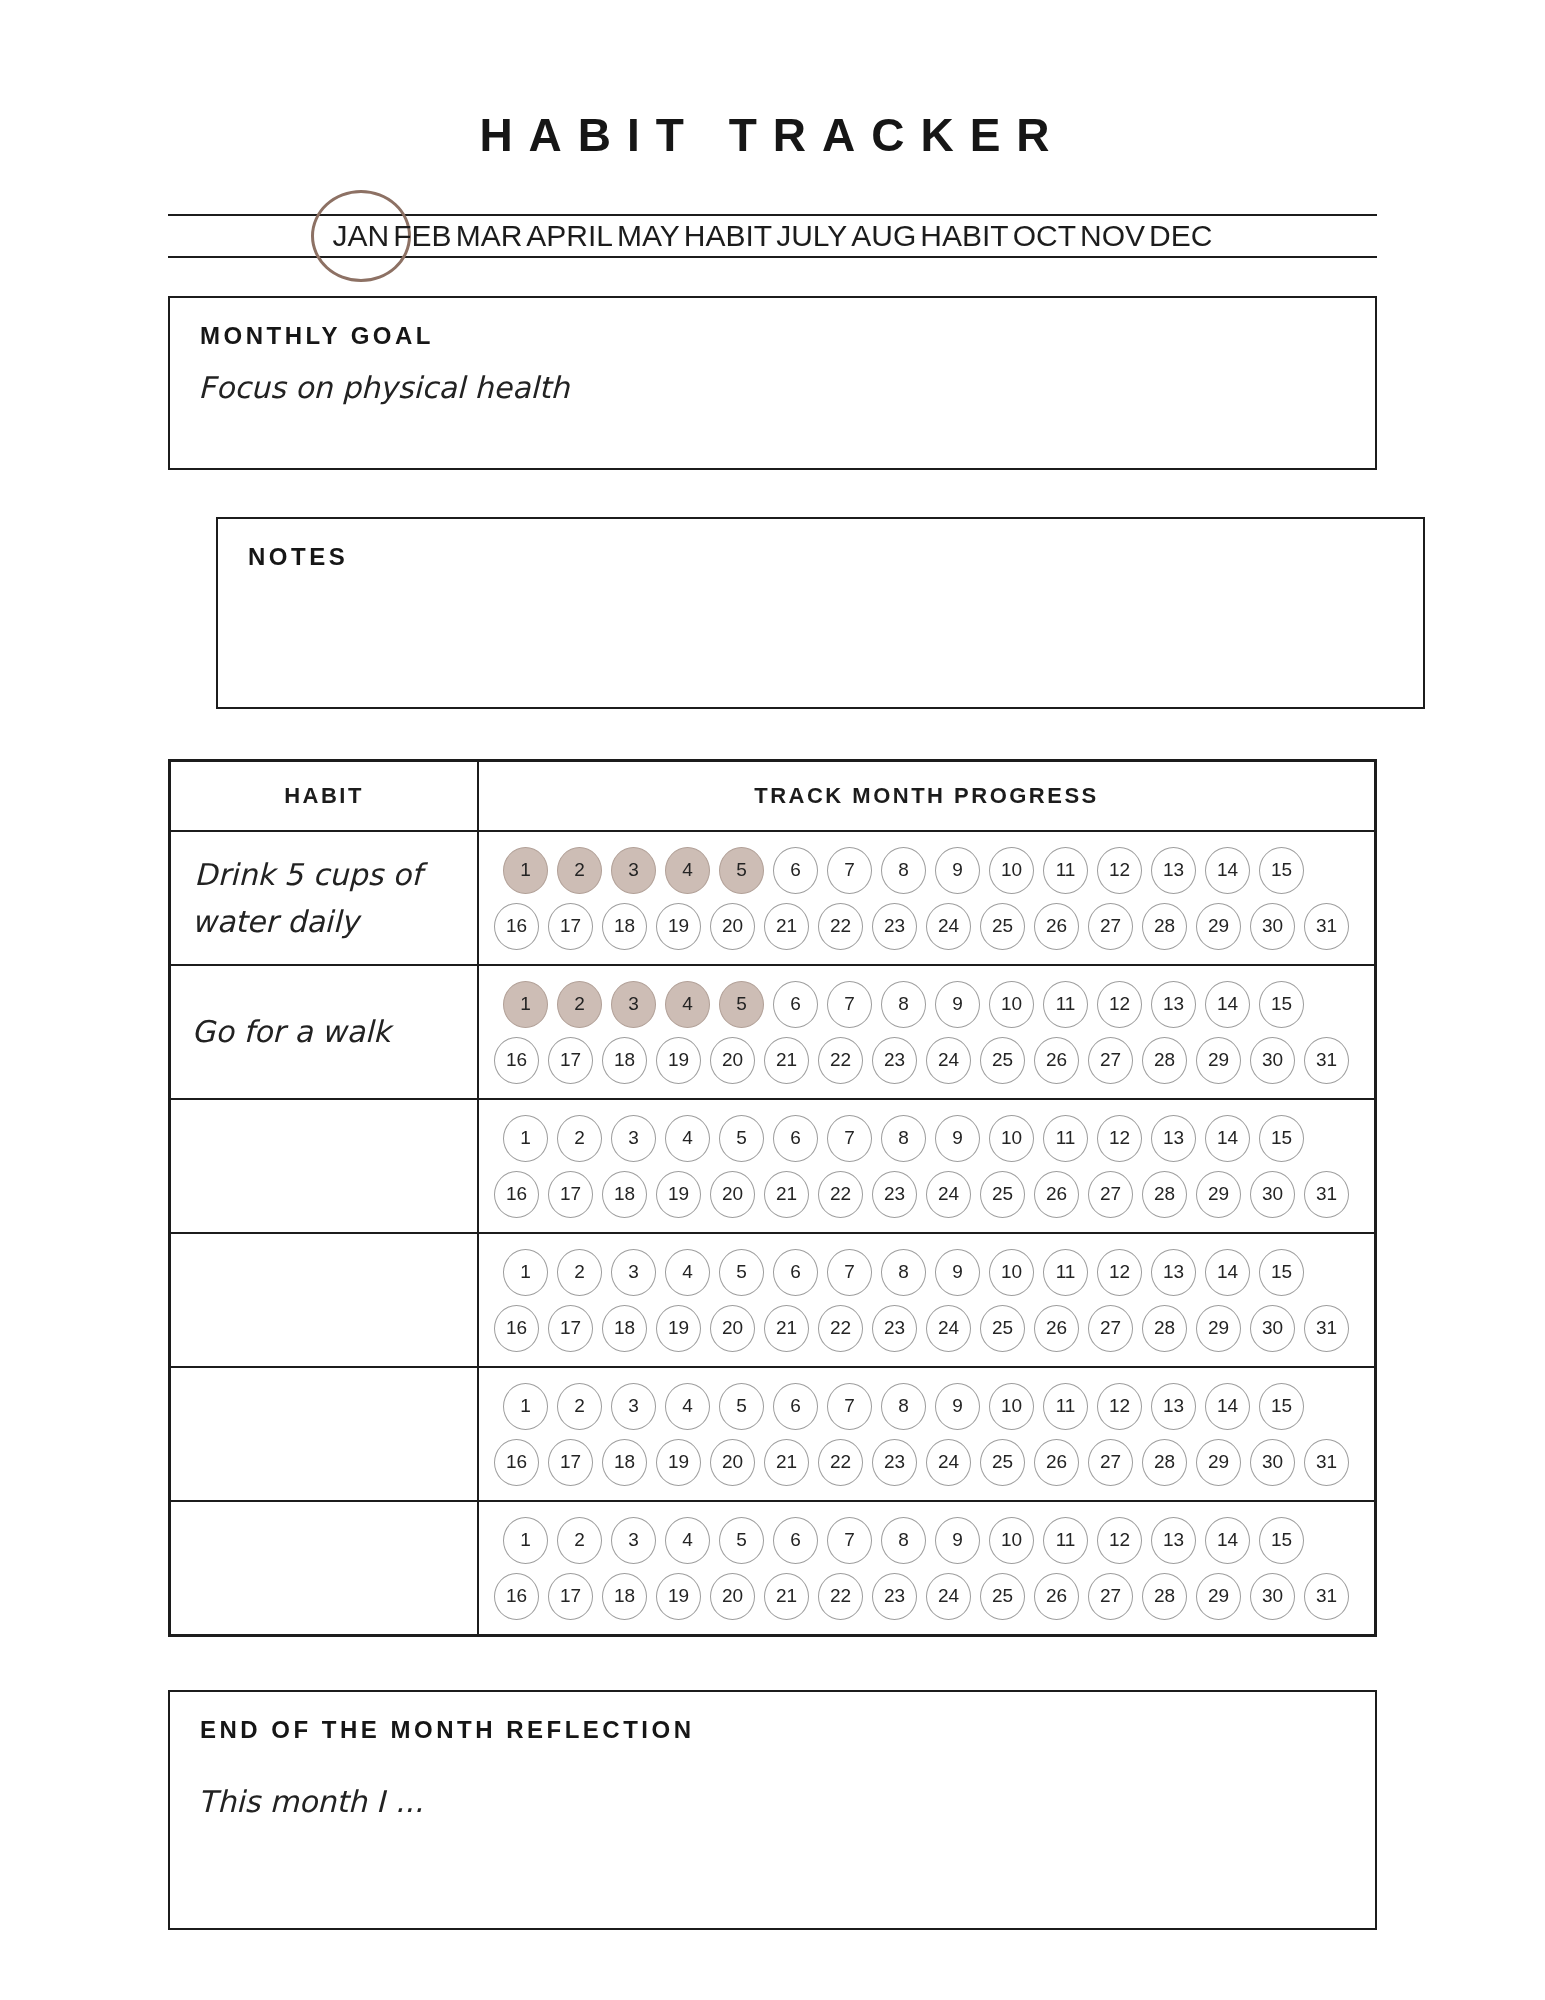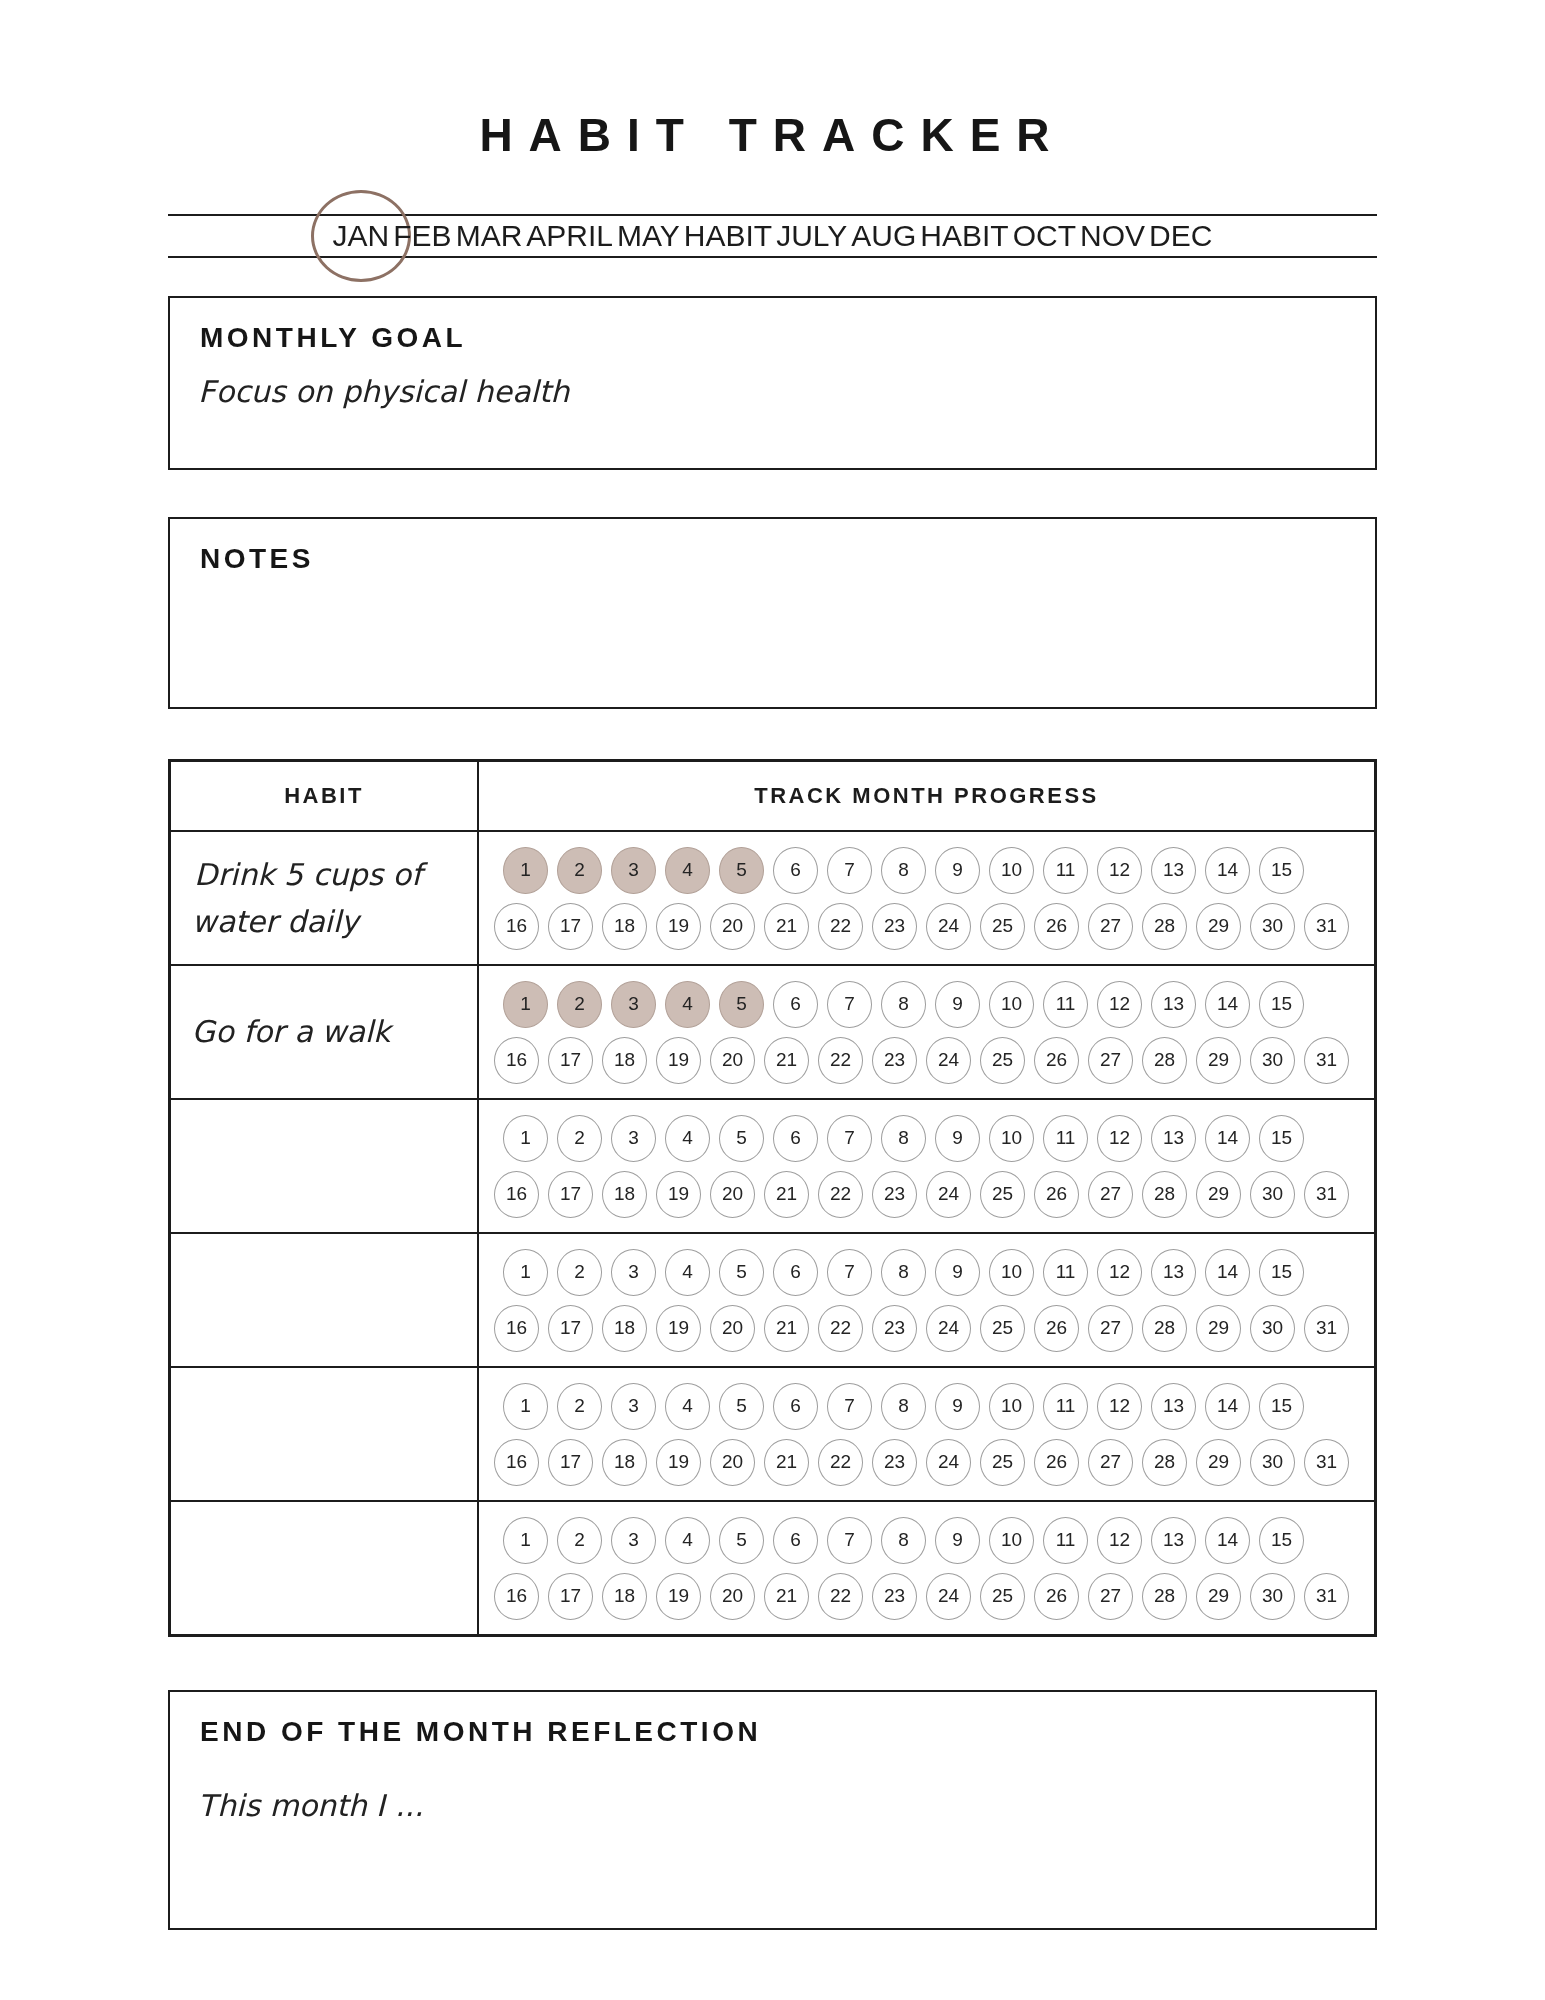--- a/index.html
+++ b/index.html
@@ -43,33 +43,33 @@
   }
 
   
   .box {
     position:absolute; left:168px; width:1209px;
     border:2px solid var(--line);
     background:#fff;
     padding:24px 30px;
   }
   .box h2 {
-    font-size:28px; font-weight:700; letter-spacing:3.5px;
+    font-size:24px; font-weight:700; letter-spacing:3.5px;
     color:#161616;
   }
   .handwriting {
     font-family:"DejaVu Sans", cursive;
     font-style:italic;
     transform:skewX(-3deg);
     transform-origin:left bottom;
     color:#222222;
   }
   .goal-box { top:296px; height:174px; }
   .goal-box .value { margin-top:20px; font-size:30px; }
-  .notes-box { top:517px; height:192px; }
+  .notes-box { top:517px; height:192px;margin-left:48px; }
   .reflection-box { top:1690px; height:240px; }
   .reflection-box .value { margin-top:40px; font-size:30px; }
 
   
   .tracker {
     position:absolute; top:759px; left:168px;
     width:1209px; height:878px;
     border:3px solid var(--line);
     display:grid;
     grid-template-columns:308px 1fr;

